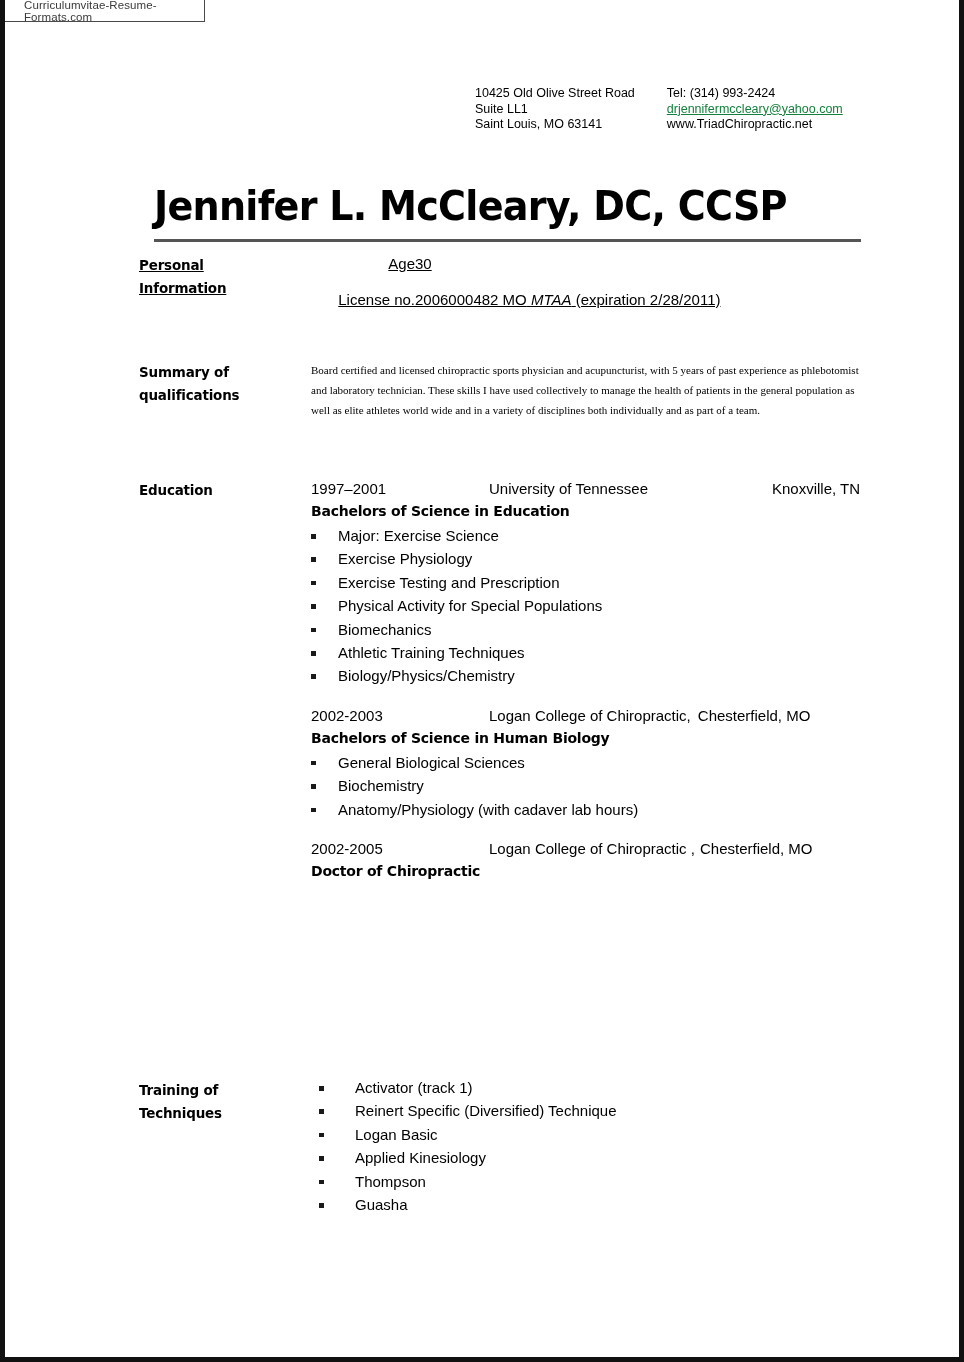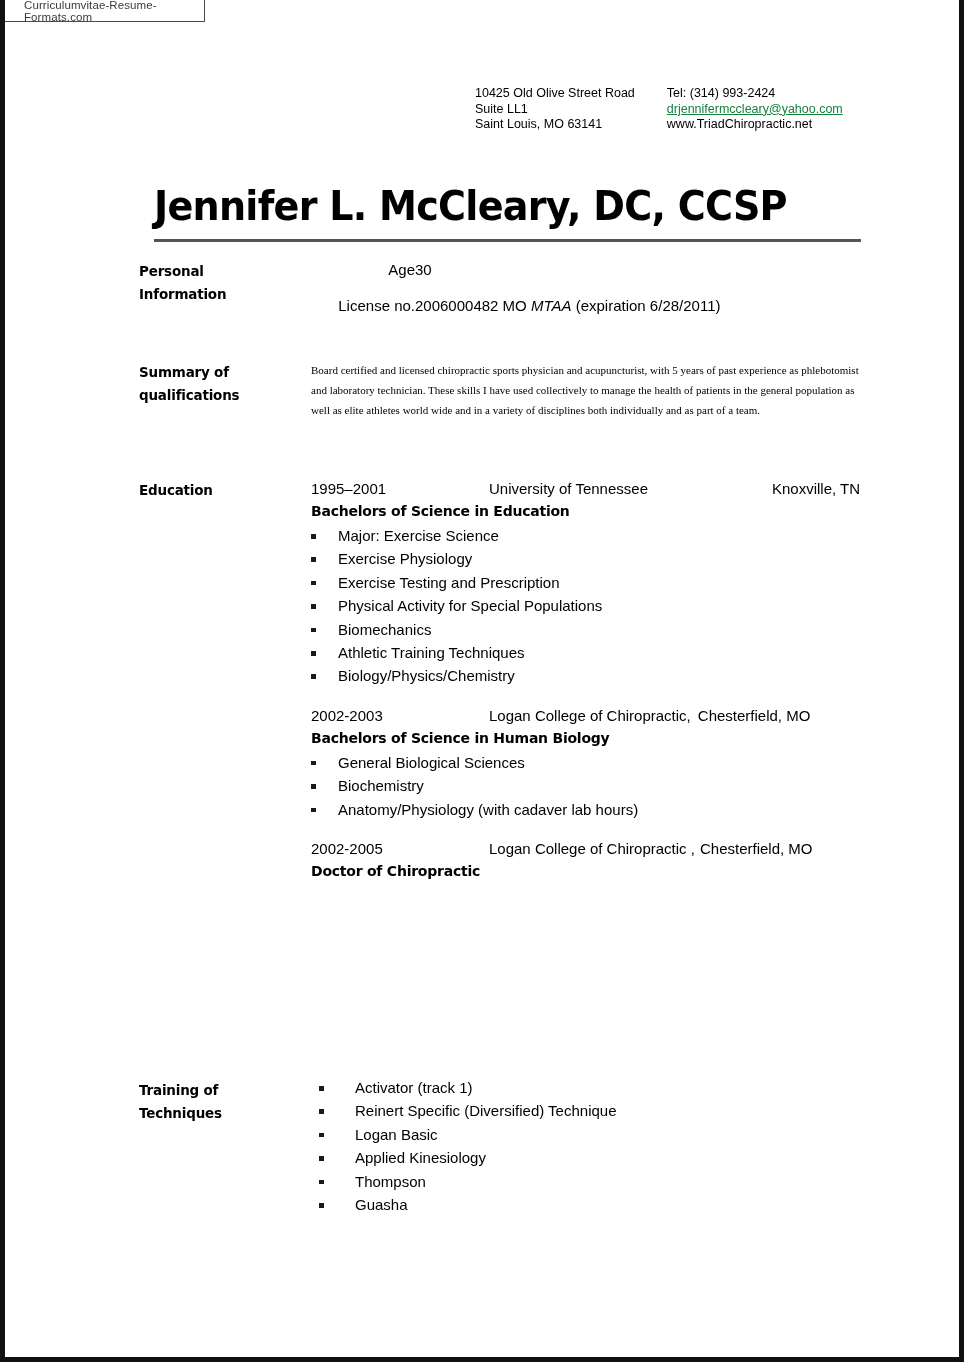--- a/index.html
+++ b/index.html
@@ -185,36 +185,36 @@
       <div class="email">drjennifermccleary@yahoo.com</div>
       <div>www.TriadChiropractic.net</div>
     </div>
   </div>
 
   <div class="name-wrap">
     <div class="name">Jennifer L. McCleary, DC, CCSP</div>
     <div class="name-rule"></div>
   </div>
 
-  <div class="section" style="top:260px;">
+  <div class="section" style="top:254px;text-decoration:underline;">
     <div class="sec-label">
       <div>Personal</div>
       <div>Information</div>
     </div>
     <div class="sec-body">
       <div class="pi-row">
         <div class="pi-key">Age</div>
         <div class="pi-val">30</div>
       </div>
       <div class="pi-row second">
         <div class="pi-key">License no.</div>
         <div class="pi-val">
           <span>2006000482 MO</span>
           <span class="ital">MTAA</span>
-          <span>(expiration 6/28/2011)</span>
+          <span>(expiration 2/28/2011)</span>
         </div>
       </div>
     </div>
   </div>
 
   <div class="section" style="top:361px;">
     <div class="sec-label">
       <div>Summary of</div>
       <div>qualifications</div>
     </div>
@@ -224,21 +224,21 @@
   </div>
 
   <div class="section" style="top:479px;">
     <div class="sec-label">
       <div>Education</div>
     </div>
     <div class="sec-body">
 
       <div class="edu-entry">
         <div class="edu-head">
-          <div class="edu-years">1995–2001</div>
+          <div class="edu-years">1997–2001</div>
           <div class="edu-school">University of Tennessee</div>
           <div class="edu-loc" style="margin-left:124px;">Knoxville, TN</div>
         </div>
         <div class="edu-degree">Bachelors of Science in Education</div>
         <ul class="bullets">
           <li>Major: Exercise Science</li>
           <li>Exercise Physiology</li>
           <li>Exercise Testing and Prescription</li>
           <li>Physical Activity for Special Populations</li>
           <li>Biomechanics</li>

